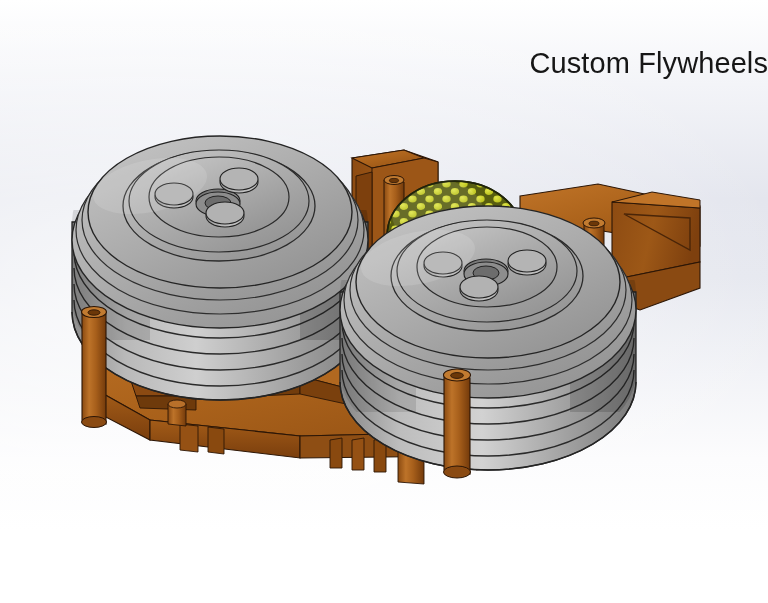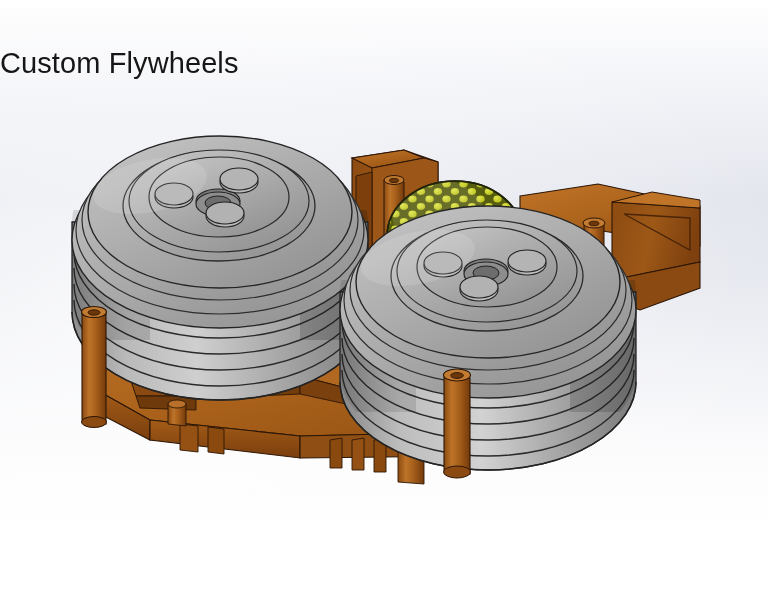--- a/index.html
+++ b/index.html
@@ -40,21 +40,21 @@
        rgba(255,255,255,0.72) 0%,
        rgba(255,255,255,0.30) 38%,
        rgba(255,255,255,0.0) 72%);
     pointer-events: none;
   }
   #title {
     position: absolute;
     left: 0;
     right: 0;
     top: 46px;
-    text-align: left;
+    text-align: right;
     font-size: 29px;
     line-height: 34px;
     color: #161616;
     letter-spacing: 0.1px;
     font-weight: 400;
     white-space: nowrap;
   }
   #model {
     position: absolute;
     left: 0;

